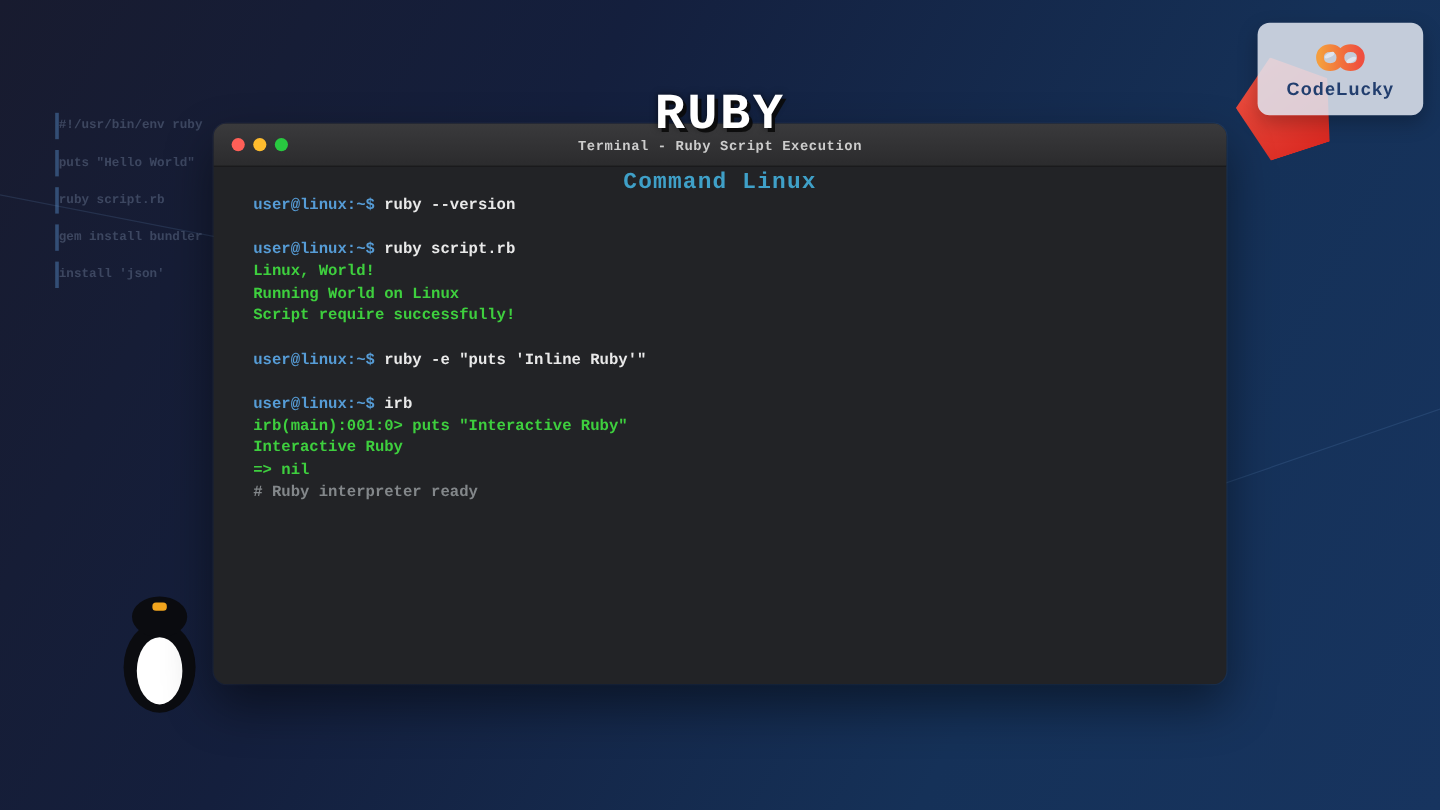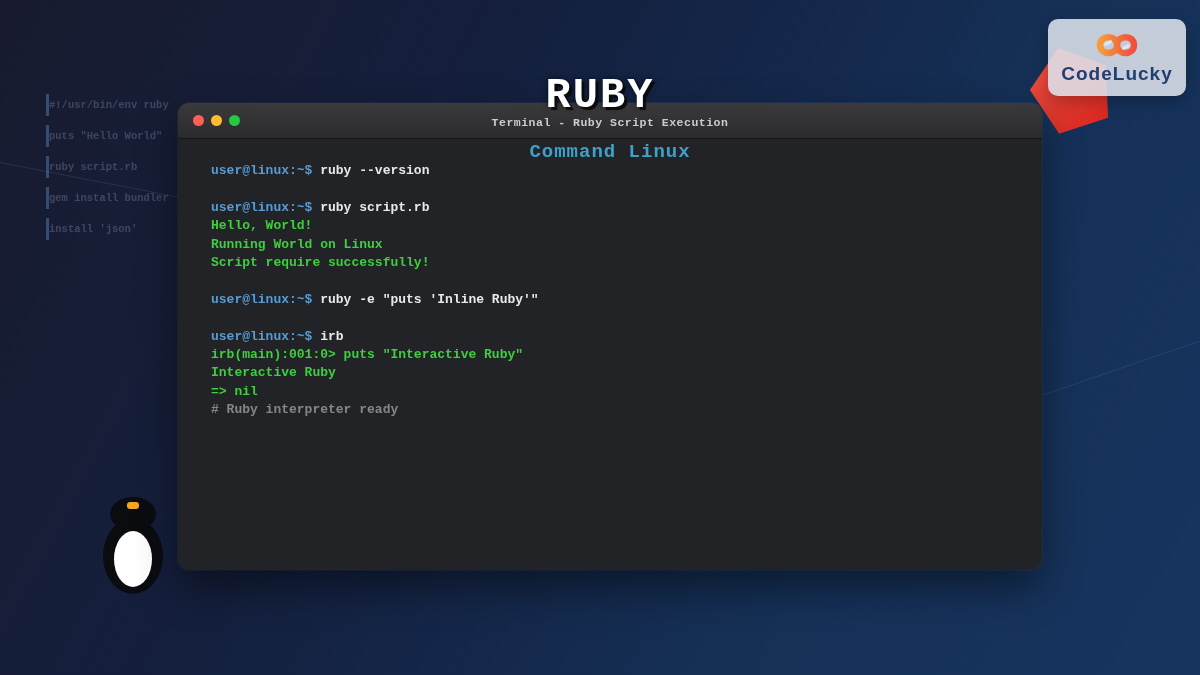--- a/index.html
+++ b/index.html
@@ -30,21 +30,20 @@
     font-family:Liberation Mono, monospace;font-weight:900;
     font-size:42px;letter-spacing:2px;color:#ffffff;
     text-shadow:3px 3px 0 rgba(10,10,10,0.9),0 0 6px rgba(0,0,0,0.6);
   }
 
   
   .window{
     position:absolute;left:178px;top:103px;width:844px;height:467px;z-index:20;
     border-radius:11px;background:#222326;
     box-shadow:0 18px 40px rgba(0,0,0,0.45),0 0 0 1px rgba(255,255,255,0.05);
-    padding-left:20px;
   }
   .titlebar{
     position:absolute;left:0;top:0;width:100%;height:36px;
     border-radius:11px 11px 0 0;
     background:linear-gradient(#3a3a3c,#2b2b2d);
     border-bottom:1px solid #161616;box-sizing:border-box;
   }
   .traffic{position:absolute;left:15px;top:12px;display:flex;gap:7px;}
   .tl{width:11px;height:11px;border-radius:50%;}
   .win-title{
@@ -72,21 +71,21 @@
     transform:rotate(-18deg);
   }
   .brand-card{
     position:absolute;left:1048px;top:19px;width:138px;height:77px;z-index:5;
     background:rgba(223,228,238,0.87);border-radius:10px;
     box-shadow:0 6px 16px rgba(0,0,0,0.25);
     display:flex;flex-direction:column;align-items:center;justify-content:center;gap:3px;
   }
   .brand-name{
     font-family:"Liberation Sans","DejaVu Sans",sans-serif;
-    font-size:19px;font-weight:700;color:#223e6e;letter-spacing:1px;
+    font-size:15px;font-weight:700;color:#223e6e;letter-spacing:1px;
   }
 
   
   .penguin{position:absolute;left:101px;top:494px;width:64px;height:100px;z-index:6;}
   .p-head{position:absolute;left:9px;top:3px;width:46px;height:34px;background:#0b0c10;border-radius:50%;}
   .p-body{position:absolute;left:2px;top:24px;width:60px;height:76px;background:#0b0c10;border-radius:50%;}
   .p-belly{position:absolute;left:13px;top:37px;width:38px;height:56px;background:#ffffff;border-radius:50%;}
   .p-beak{position:absolute;left:26px;top:8px;width:12px;height:7px;background:#f2a51e;border-radius:3px;z-index:2;}
 </style>
 </head>
@@ -112,21 +111,21 @@
         <div class="tl" style="background: rgb(254, 188, 46);"></div>
         <div class="tl" style="background: rgb(40, 200, 64);"></div>
       </div>
     <div class="win-title">Terminal - Ruby Script Execution</div>
   </div>
   <div class="term-header">Command Linux</div>
   <div class="term-body">
       <div class="term-line"><span style="color: rgb(86, 156, 214);">user@linux:~$ </span><span style="color: rgb(233, 233, 233);">ruby --version</span></div>
       <div class="term-line"></div>
       <div class="term-line"><span style="color: rgb(86, 156, 214);">user@linux:~$ </span><span style="color: rgb(233, 233, 233);">ruby script.rb</span></div>
-      <div class="term-line"><span style="color: rgb(62, 207, 62);">Hello, World!</span></div>
+      <div class="term-line"><span style="color: rgb(62, 207, 62);">Linux, World!</span></div>
       <div class="term-line"><span style="color: rgb(62, 207, 62);">Running World on Linux</span></div>
       <div class="term-line"><span style="color: rgb(62, 207, 62);">Script require successfully!</span></div>
       <div class="term-line"></div>
       <div class="term-line"><span style="color: rgb(86, 156, 214);">user@linux:~$ </span><span style="color: rgb(233, 233, 233);">ruby -e "puts 'Inline Ruby'"</span></div>
       <div class="term-line"></div>
       <div class="term-line"><span style="color: rgb(86, 156, 214);">user@linux:~$ </span><span style="color: rgb(233, 233, 233);">irb</span></div>
       <div class="term-line"><span style="color: rgb(62, 207, 62);">irb(main):001:0&gt; puts "Interactive Ruby"</span></div>
       <div class="term-line"><span style="color: rgb(62, 207, 62);">Interactive Ruby</span></div>
       <div class="term-line"><span style="color: rgb(62, 207, 62);">=&gt; nil</span></div>
       <div class="term-line"><span style="color: rgb(131, 135, 138);"># Ruby interpreter ready</span></div>

